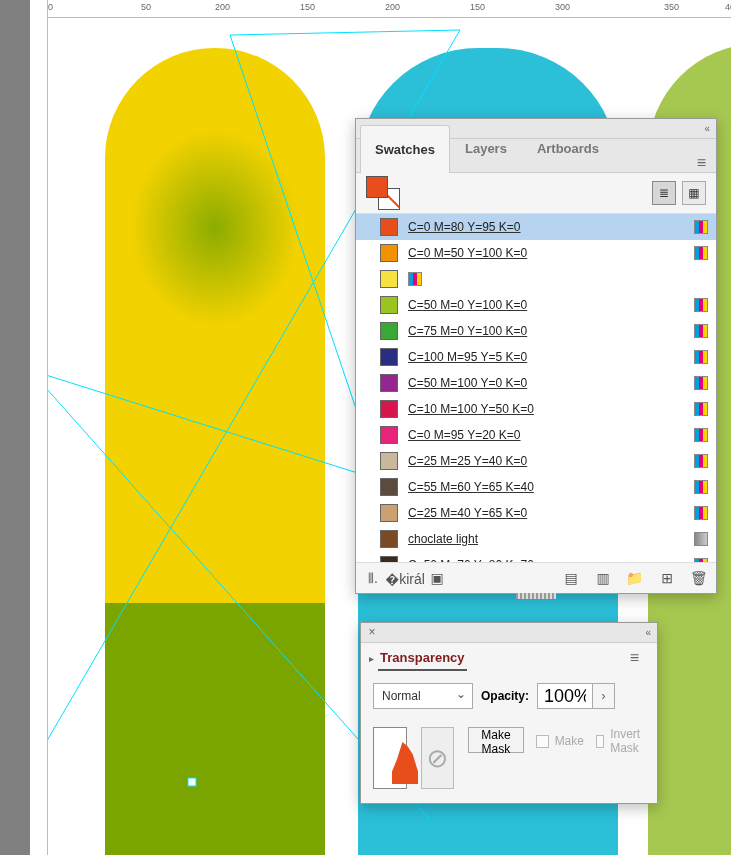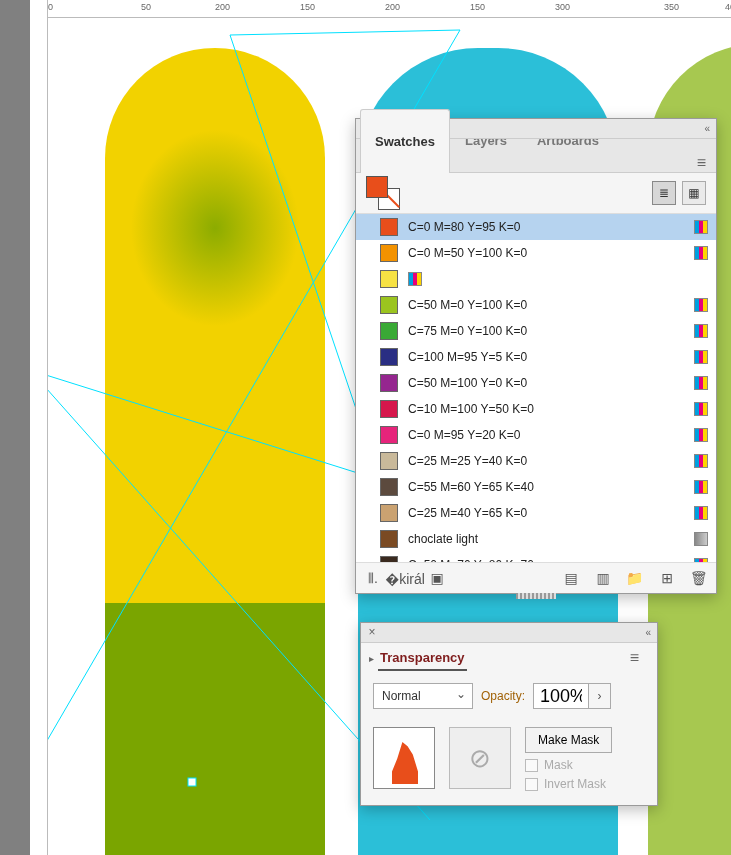--- a/index.html
+++ b/index.html
@@ -21,62 +21,62 @@
   .b2 { left:328px; top:48px; width:260px; height:807px; background:#2bbfd8; }
   .b3 { left:618px; top:44px; width:220px; height:811px; background:#a7c850; }
 
   
   .panel { position:absolute; background:#f5f5f5; border:1px solid #9a9a9a; box-shadow:0 4px 14px rgba(0,0,0,0.25); font-size:12px; color:#333; }
   .panel-head { height:20px; background:#e7e7e7; border-bottom:1px solid #ccc; position:relative; }
   .panel-head .x { position:absolute; left:4px; top:2px; width:14px; height:14px; font-size:12px; line-height:14px; text-align:center; color:#666; cursor:pointer; }
   .panel-head .chev { position:absolute; right:6px; top:4px; font-size:10px; color:#666; }
 
   .tabs { display:flex; align-items:flex-end; height:34px; background:#e7e7e7; border-bottom:1px solid #ccc; padding-left:4px; }
-  .tab { padding:24px 14px; font-size:13px; color:#777; cursor:pointer; border:1px solid transparent; border-bottom:none; font-weight:bold;}
+  .tab { padding:16px 14px; font-size:13px; color:#777; cursor:pointer; border:1px solid transparent; border-bottom:none; font-weight:bold;}
   .tab.active { background:#f5f5f5; border-color:#ccc; color:#333; border-top-left-radius:3px; border-top-right-radius:3px; position:relative; top:1px; }
   .tab-menu { margin-left:auto; padding:0 10px; color:#666; font-size:16px; cursor:pointer; }
 
   .sw-top { display:flex; align-items:center; height:40px; padding:0 10px; gap:6px; }
   .fillstroke { width:34px; height:34px; position:relative; }
   .fillstroke .fill { position:absolute; left:0; top:0; width:22px; height:22px; background:#e84e1b; border:1px solid #555; }
   .fillstroke .stroke { position:absolute; right:0; bottom:0; width:22px; height:22px; background:#fff; border:1px solid #555; }
   .fillstroke .stroke::after { content:""; position:absolute; left:-2px; top:8px; width:26px; height:2px; background:#e84e1b; transform:rotate(45deg); }
   .viewbtn { width:24px; height:24px; border:1px solid #aaa; background:#eaeaea; display:flex; align-items:center; justify-content:center; cursor:pointer; }
   .viewbtn.active { background:#d7d7d7; border-color:#888; }
 
-  .sw-list { height:350px; overflow-y:scroll; border-top:1px solid #ddd; border-bottom:1px solid #ddd; background:#fff; }
+  .sw-list { height:350px; overflow-y:scroll; border-top:1px solid #ddd; border-bottom:1px solid #ddd; background:#fff;text-decoration:underline; }
   .sw-row { display:flex; align-items:center; height:26px; padding:0 8px 0 24px; gap:10px; cursor:pointer; }
   .sw-row.sel { background:#b6d3ef; }
   .sw-chip { width:18px; height:18px; border:1px solid #666; flex-shrink:0; }
   .sw-name { flex:1; font-size:12px; color:#222; white-space:nowrap; overflow:hidden; }
   .sw-icon { width:14px; height:14px; flex-shrink:0; background:
     linear-gradient(to right,#00a0e0 33%,#e8007a 33% 66%,#ffd400 66%); border:1px solid #888;}
   .sw-icon.gray { background:linear-gradient(to right,#888 0%,#ccc 100%); }
 
   .sw-bottom { display:flex; align-items:center; height:30px; padding:0 8px; gap:14px; color:#555; }
   .sw-bottom .sp { flex:1; }
   .ib { width:18px; height:18px; display:flex; align-items:center; justify-content:center; cursor:pointer; font-size:14px; color:#555; }
 
   .drag-grip { position:absolute; left:50%; bottom:-6px; transform:translateX(-50%); width:40px; height:6px; background:repeating-linear-gradient(90deg,#999 0 2px,#ddd 2px 4px); }
 
   
   .tp-body { padding:10px 12px 14px; }
   .tp-row1 { display:flex; align-items:center; gap:8px; }
   .select { height:26px; border:1px solid #aaa; background:#fff; padding:0 22px 0 8px; font-size:12px; position:relative; display:flex; align-items:center; min-width:100px; cursor:pointer; }
   .select::after { content:"⌄"; position:absolute; right:6px; top:3px; font-size:12px; color:#555; }
-  .lbl { font-size:12px; color:#a16207; }
+  .lbl { font-size:12px; color:#000000;font-weight:bold; }
   .opfield { display:flex; border:1px solid #aaa; height:26px; }
   .opfield input { border:none; width:54px; padding:0 6px; font-size:18px; background:#fff; }
   .opfield .step { width:22px; border-left:1px solid #aaa; display:flex; align-items:center; justify-content:center; font-size:12px; color:#555; cursor:pointer; }
 
   .tp-row2 { display:flex; gap:14px; margin-top:18px; align-items:flex-start; }
   .thumb { width:62px; height:62px; border:1px solid #888; background:#fff; position:relative; }
   .thumb .ink { position:absolute; left:18px; bottom:4px; width:26px; height:42px; background:#e84e1b; clip-path:polygon(40% 0,60% 10%,80% 30%,100% 70%,100% 100%,0 100%,0 70%,20% 40%); }
   .mask { width:62px; height:62px; border:1px solid #bbb; background:#eee; display:flex; align-items:center; justify-content:center; color:#aaa; font-size:26px; }
-  .tp-btns { display:flex; flex-direction:column; gap:5px; }
+  .tp-btns { display:flex; gap:12px; }
   .btn { height:26px; padding:0 12px; border:1px solid #aaa; background:#f3f3f3; font-size:12px; cursor:pointer; }
   .chk { display:flex; align-items:center; gap:6px; font-size:12px; color:#aaa; }
   .chk .box { width:13px; height:13px; border:1px solid #bbb; background:#fafafa; }
   .tp-tabs { display:flex; align-items:center; height:30px; padding:0 8px; }
   .tp-tab { font-size:13px; font-weight:bold; color:#7f1d1d; border-bottom:2px solid #555; padding:4px 2px; }
   .tp-caret { font-size:10px; color:#666; margin-right:4px; }
 
   
   .sw-list::-webkit-scrollbar { width:16px; }
   .sw-list::-webkit-scrollbar-thumb { background:#c8c8c8; border:3px solid #f0f0f0; border-radius:8px; }
@@ -243,21 +243,21 @@
     </div>
     <div class="tp-row2">
       <div class="thumb">
           <div class="ink"></div>
         </div>
       <div class="mask">⊘</div>
       <div class="tp-btns">
         <button class="btn">Make Mask</button>
         <label class="chk">
             <span class="box"></span>
-            <span>Mask</span>
+            <span>Make</span>
           </label>
         <label class="chk">
             <span class="box"></span>
             <span>Invert Mask</span>
           </label>
       </div>
     </div>
   </div>
 </div>
 

